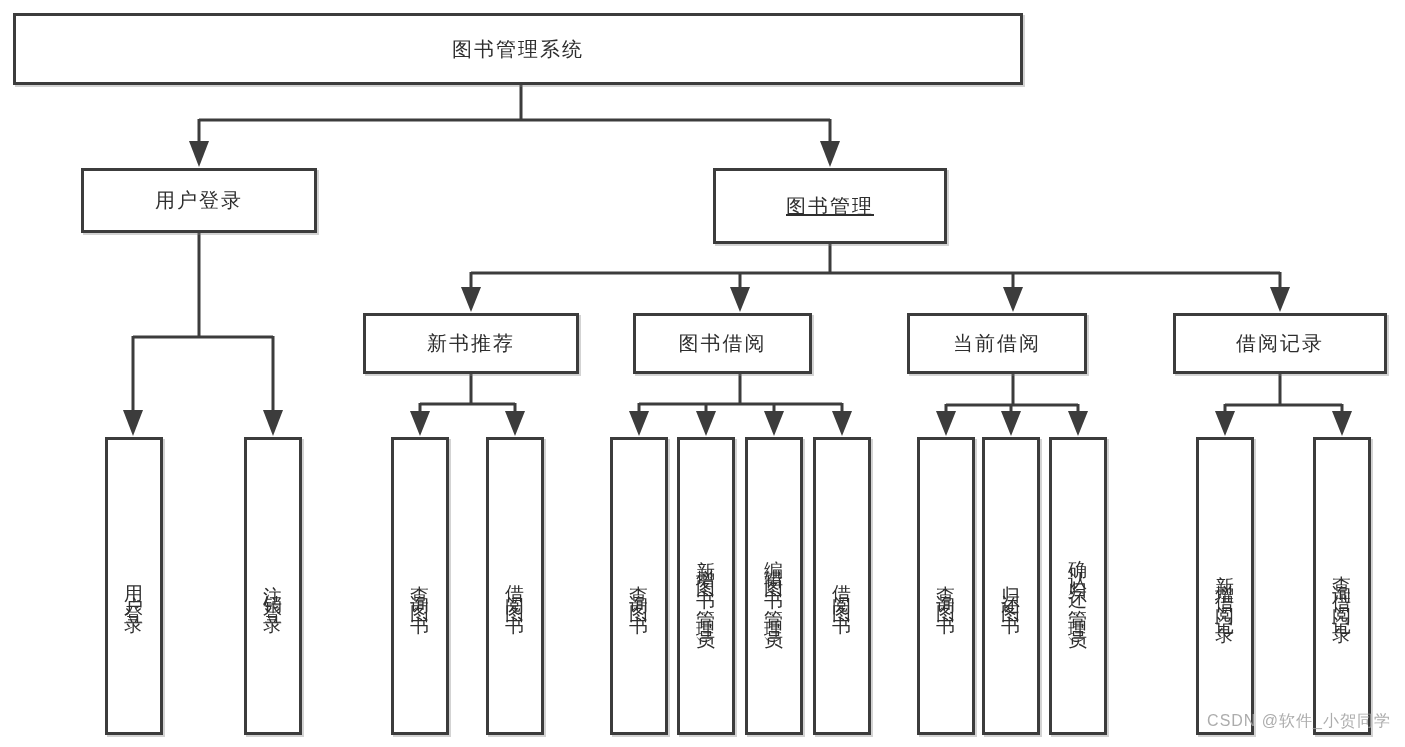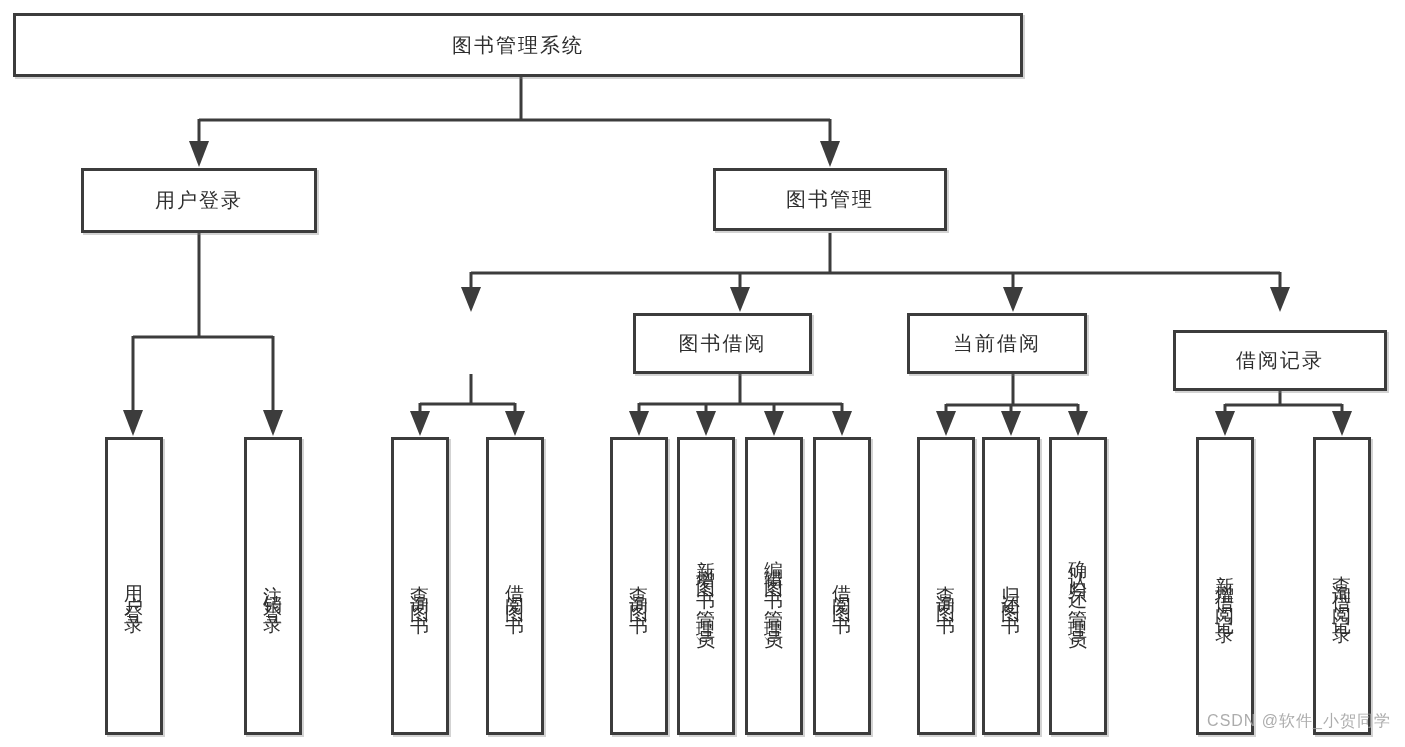--- a/index.html
+++ b/index.html
@@ -120,38 +120,41 @@
 
     <g stroke="#3c3c3c" stroke-width="3" fill="none">
       <path d="M1280,374 L1280,405 M1225,405 L1342,405 M1225,404 L1225,413 M1342,404 L1342,413"></path>
     </g>
     <g fill="#3c3c3c" stroke="none">
       <polygon points="1215,411 1235,411 1225,436"></polygon>
       <polygon points="1332,411 1352,411 1342,436"></polygon>
     </g>
   </svg>
 
-  <div class="node" style="left:13px; top:13px; width:1010px; height:64px;">
+  <div class="node" style="left:13px; top:13px; width:1010px; height:72px;">
     <span class="hlabel">图书管理系统</span>
   </div>
 
   <div class="node" style="left:81px; top:168px; width:236px; height:65px;">
     <span class="hlabel">用户登录</span>
   </div>
-  <div class="node" style="left:713px; top:168px; width:234px; height:63px;">
+  <div class="node" style="left:713px; top:168px; width:234px; height:76px;text-decoration:underline;">
     <span class="hlabel">图书管理</span>
   </div>
 
+  <div class="node" style="left:363px; top:313px; width:216px; height:61px;">
+    <span class="hlabel">新书推荐</span>
+  </div>
   <div class="node" style="left:633px; top:313px; width:179px; height:61px;">
     <span class="hlabel">图书借阅</span>
   </div>
   <div class="node" style="left:907px; top:313px; width:180px; height:61px;">
     <span class="hlabel">当前借阅</span>
   </div>
-  <div class="node" style="left:1173px; top:330px; width:214px; height:61px;">
+  <div class="node" style="left:1173px; top:313px; width:214px; height:61px;">
     <span class="hlabel">借阅记录</span>
   </div>
 
   <div class="node leaf" style="left:105px; top:437px; width:58px; height:298px;">
     <span class="vlabel">用户登录</span>
   </div>
   <div class="node leaf" style="left:244px; top:437px; width:58px; height:298px;">
     <span class="vlabel">注销登录</span>
   </div>
 

